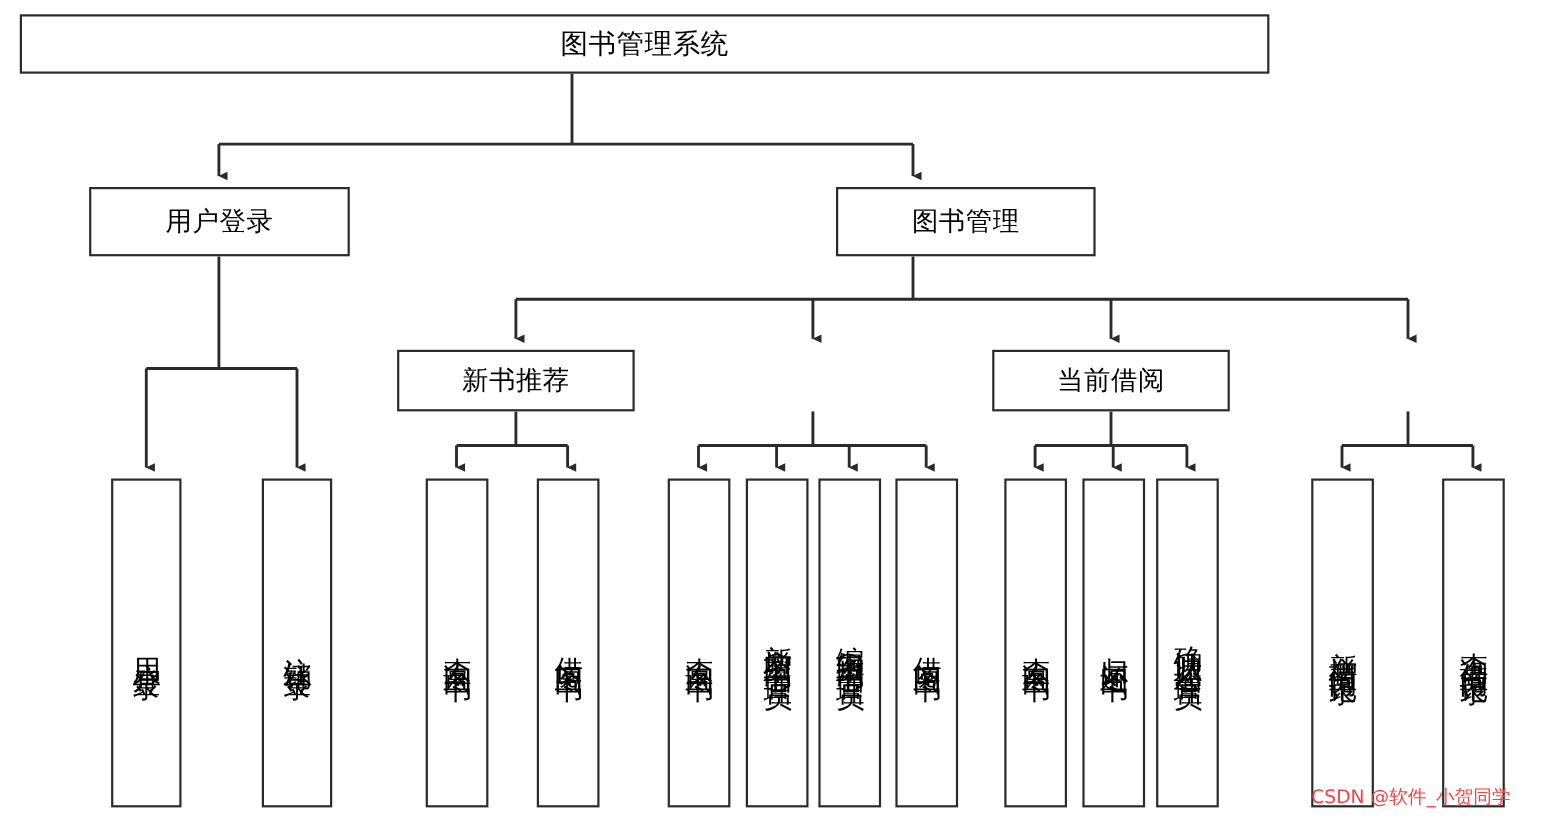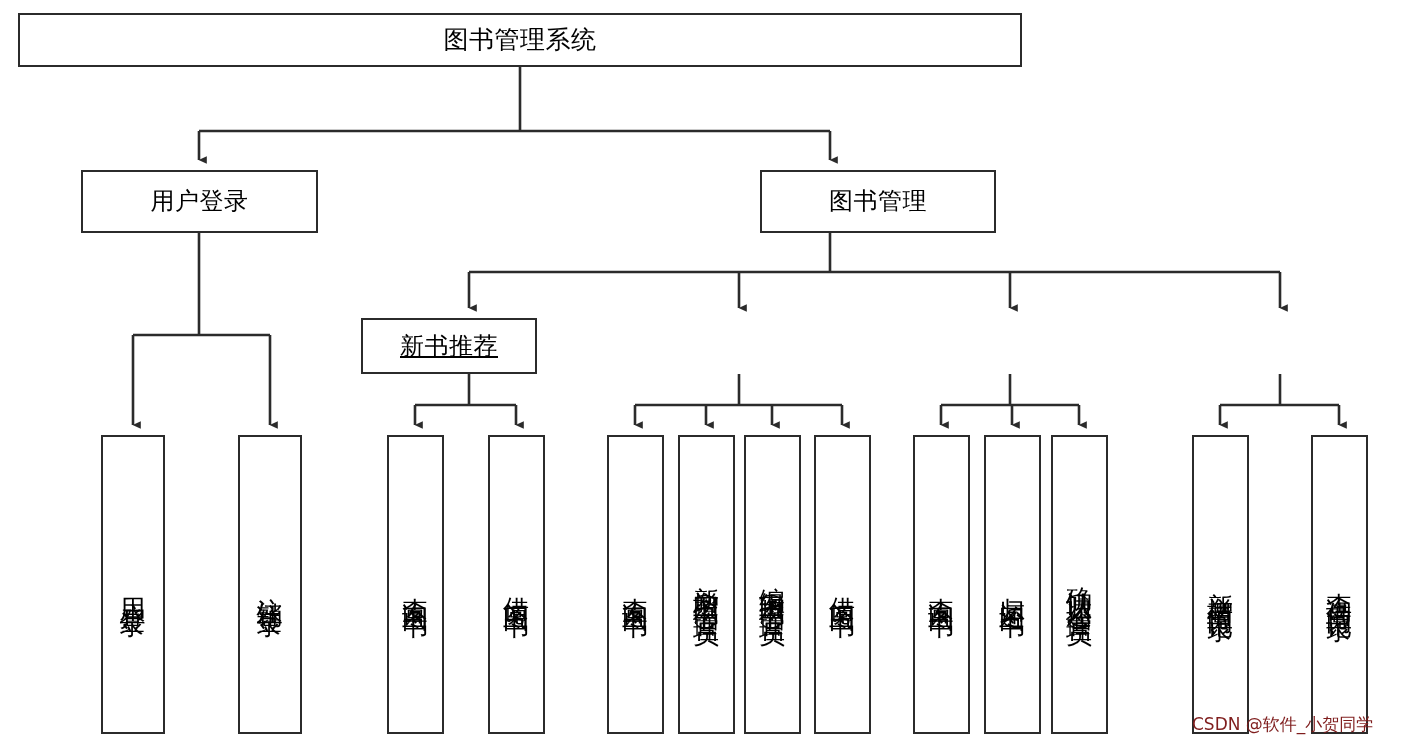--- a/index.html
+++ b/index.html
@@ -71,21 +71,21 @@
   }
   .node.vertical.tall-text .node-label {
     align-items: flex-start;
     padding-top: 2px;
   }
   #watermark {
     position: absolute;
     left: 1192px;
     top: 713px;
     font-size: 17px;
-    color: #7f1d1d;
+    color: #ef4444;
     white-space: nowrap;
     z-index: 6;
     font-family: "DejaVu Sans", "Liberation Sans", sans-serif;
   }
 </style>
 </head>
 <body>
 
 <div id="diagram-root">
 
@@ -147,33 +147,36 @@
     </g>
 
     <g stroke="#2b2b2b" stroke-width="2.6" fill="none">
       <path d="M1280,374 L1280,405"></path>
       <path d="M1220,405 L1339,405"></path>
       <path d="M1220,405 L1220,425" marker-end="url(#arrowhead)"></path>
       <path d="M1339,405 L1339,425" marker-end="url(#arrowhead)"></path>
     </g>
   </svg>
 
-  <div class="node horizontal root" style="left:18px; top:13px; width:1004px; height:54px;">
+  <div class="node horizontal root" style="left:18px; top:13px; width:1136px; height:54px;">
     <span class="node-label">图书管理系统</span>
   </div>
 
   <div class="node horizontal" style="left:81px; top:170px; width:237px; height:63px;">
     <span class="node-label">用户登录</span>
   </div>
   <div class="node horizontal" style="left:712px; top:170px; width:236px; height:63px;margin-left:48px;">
     <span class="node-label">图书管理</span>
   </div>
 
-  <div class="node horizontal" style="left:361px; top:318px; width:176px; height:56px;text-decoration:underline;">
+  <div class="node horizontal" style="left:361px; top:318px; width:216px; height:56px;">
     <span class="node-label">新书推荐</span>
+  </div>
+  <div class="node horizontal" style="left:902px; top:318px; width:216px; height:56px;">
+    <span class="node-label">当前借阅</span>
   </div>
 
   <div class="node vertical" style="left:101px; top:435px; width:64px; height:299px;">
     <span class="node-label">用户登录</span>
   </div>
   <div class="node vertical" style="left:238px; top:435px; width:64px; height:299px;">
     <span class="node-label">注销登录</span>
   </div>
 
   <div class="node vertical" style="left:387px; top:435px; width:57px; height:299px;">

